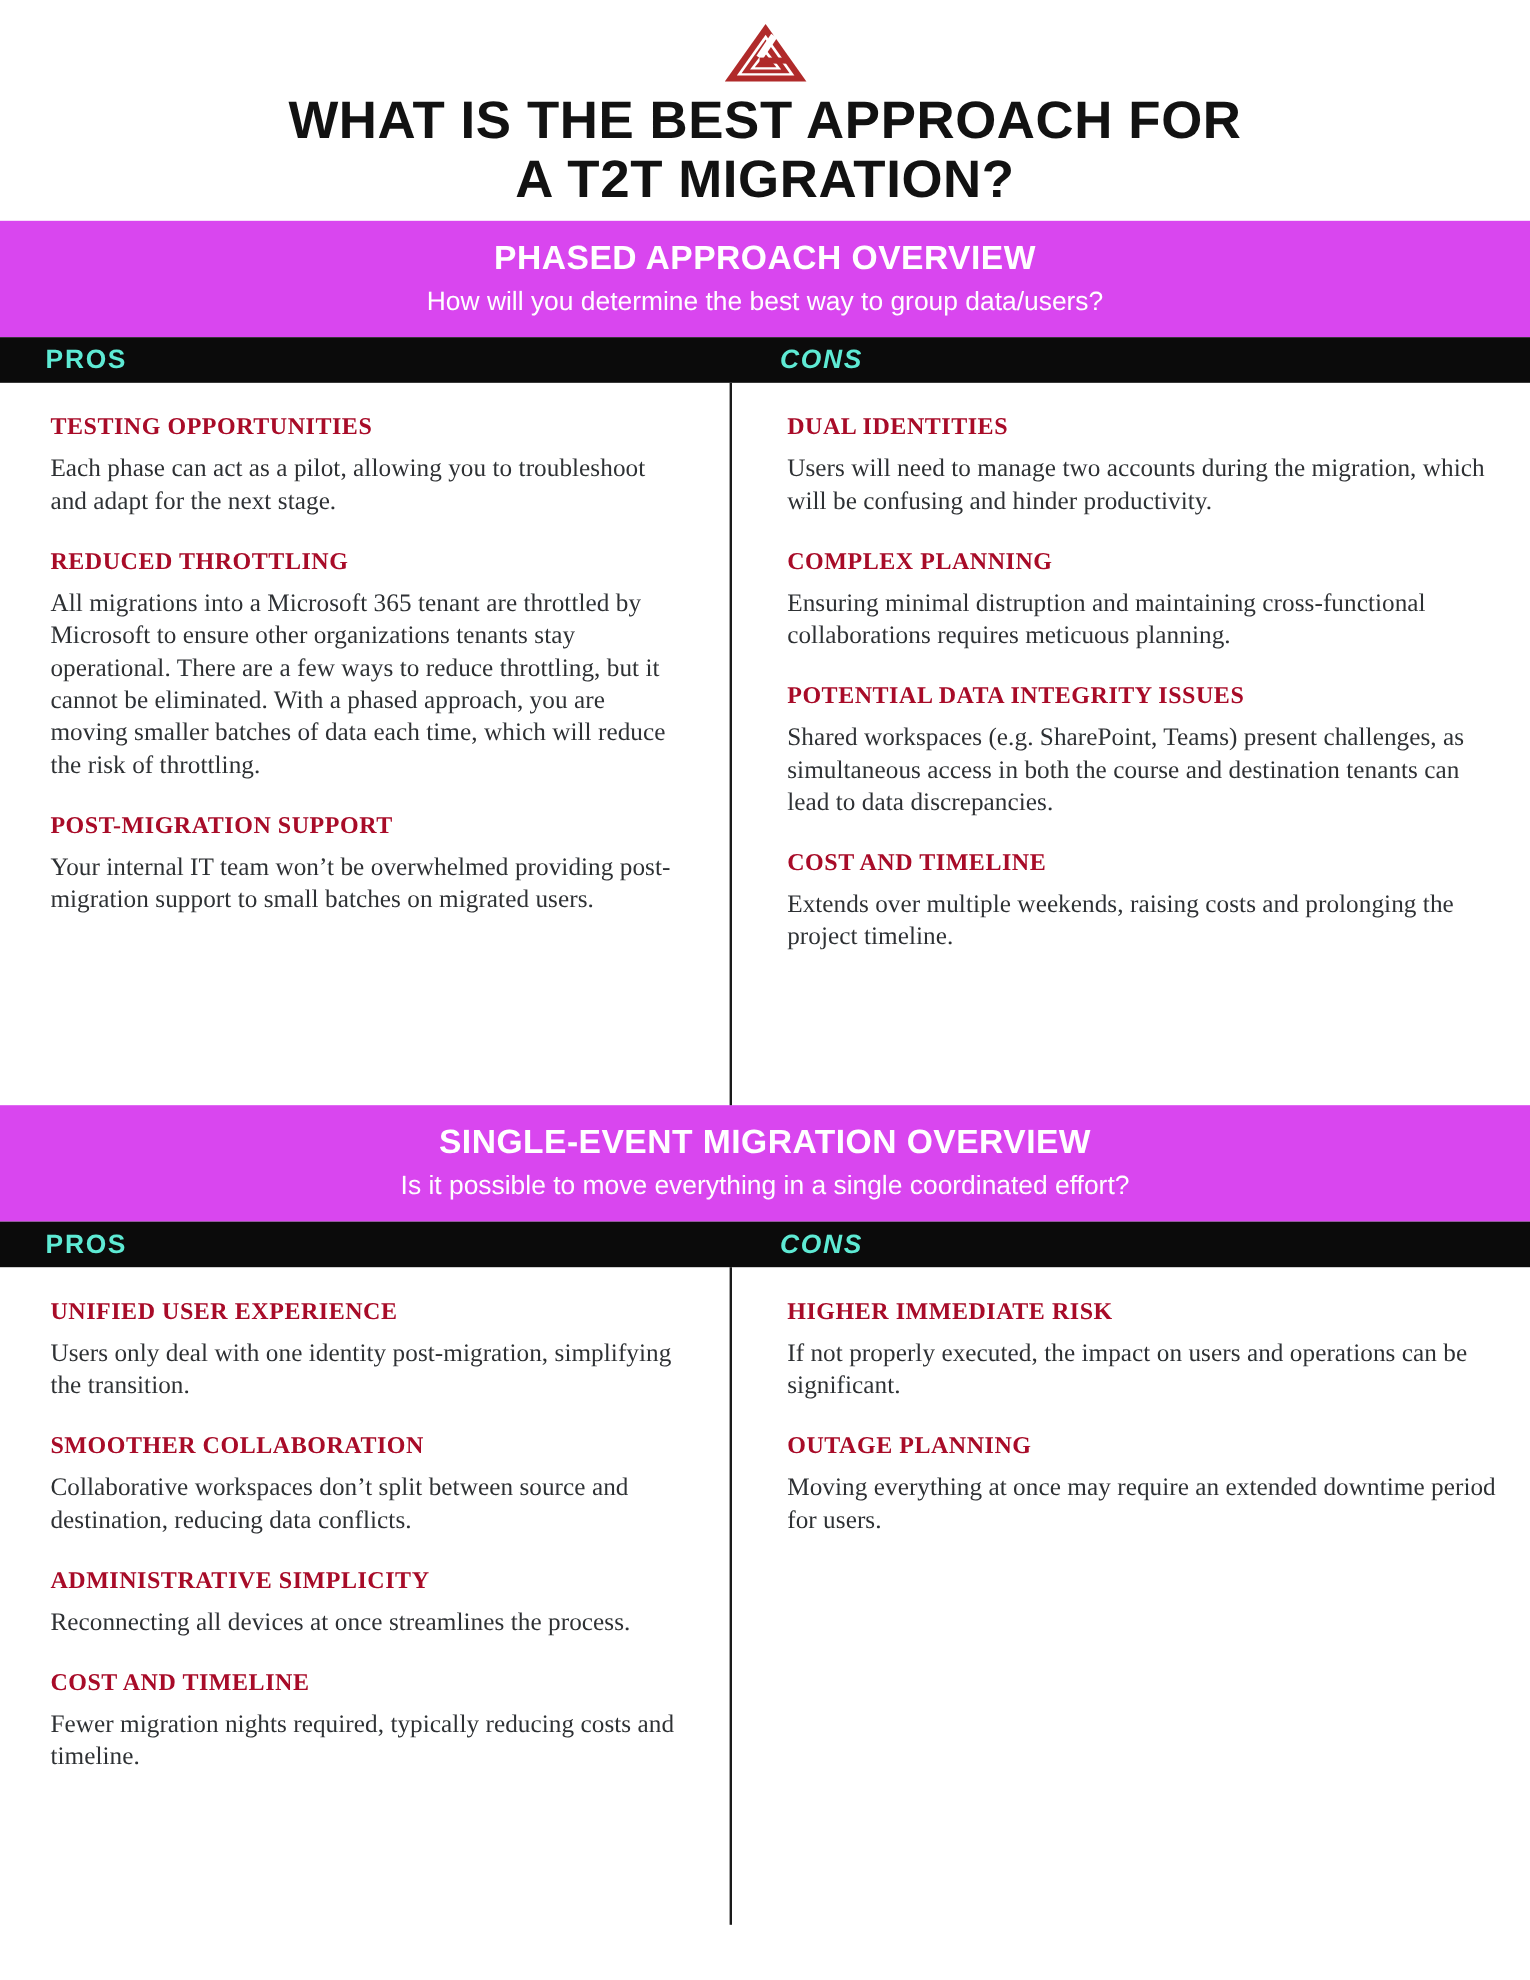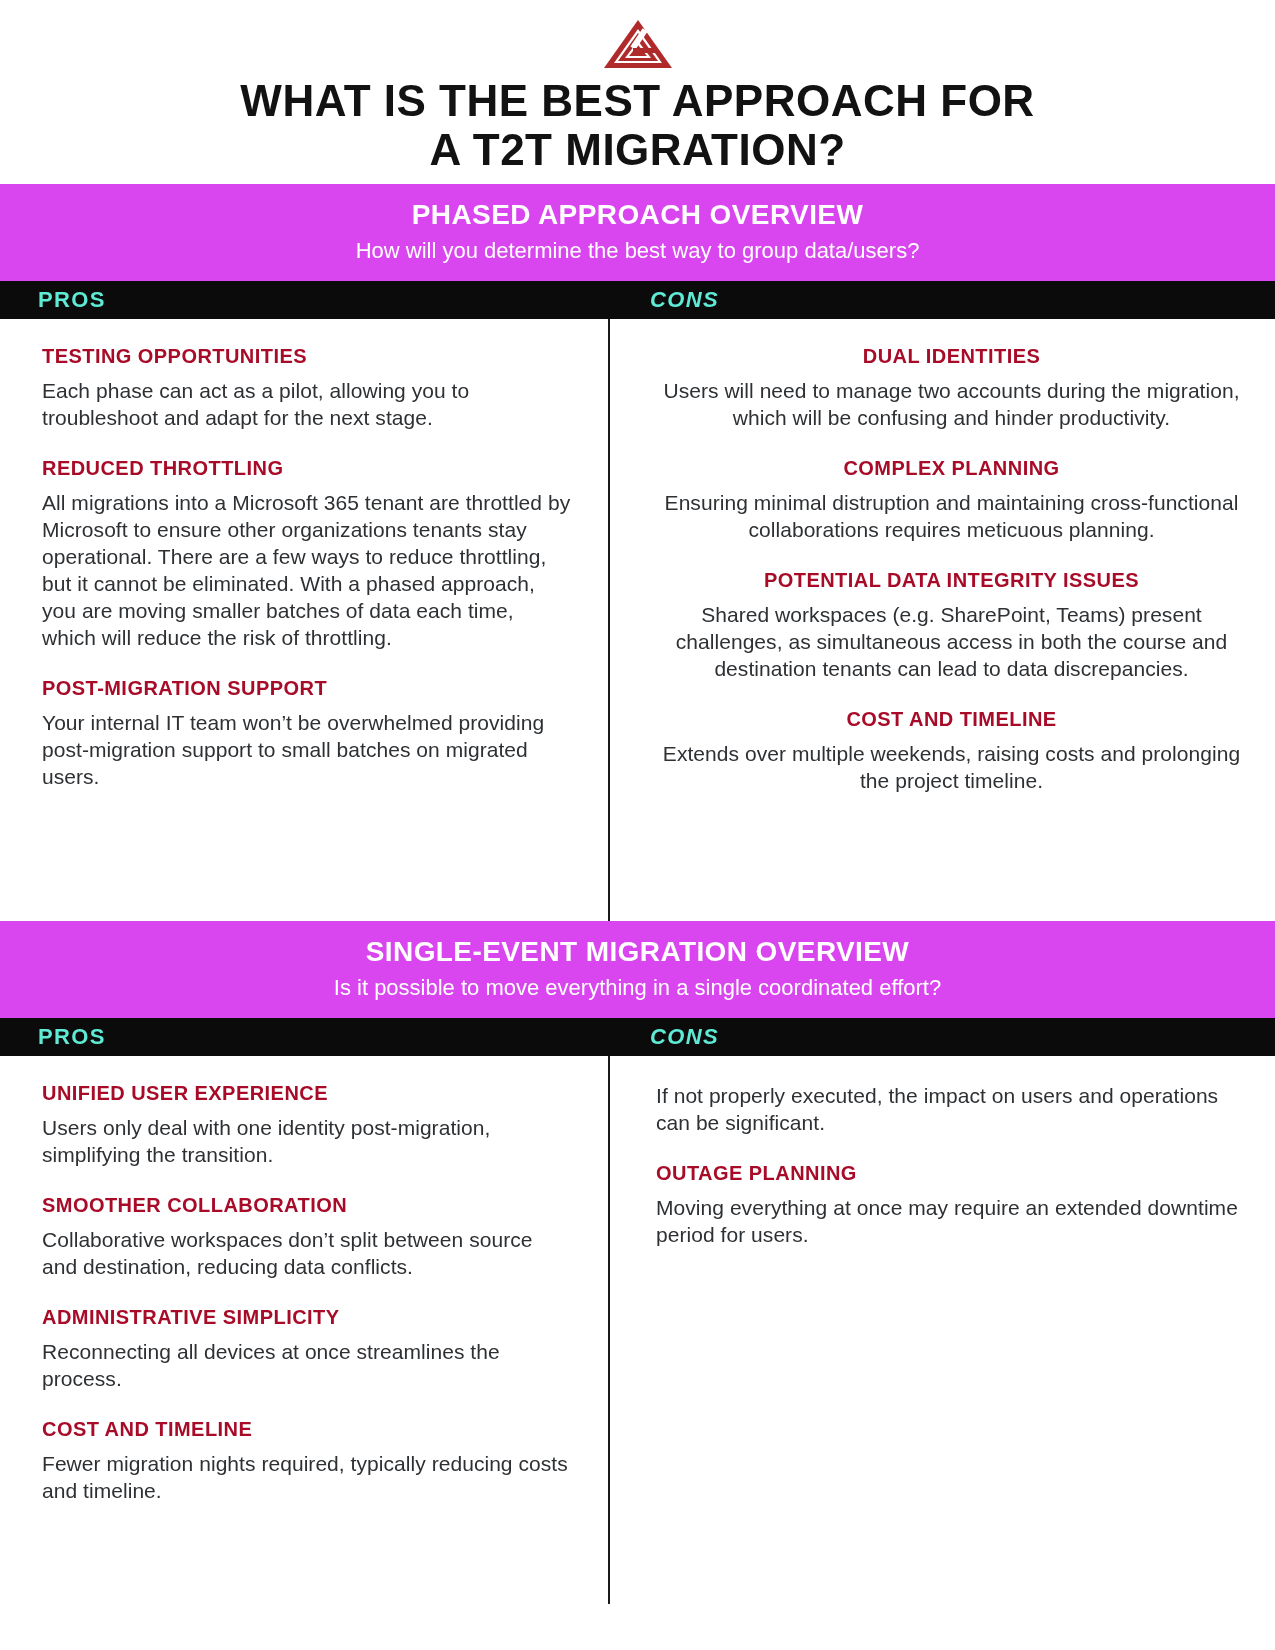--- a/index.html
+++ b/index.html
@@ -60,20 +60,21 @@
     font-weight:bold;
     letter-spacing:1.4px;
   }
   .colbar .cell.left  { width:608px; padding-left:38px; }
   .colbar .cell.right { width:667px; padding-left:42px;font-style:italic; }
 
   
   .cols { display:flex; align-items:stretch; }
   .col {
     padding:26px 36px 8px 42px;
+    font-family:Liberation Serif, serif;
   }
   .col.left  { width:608px; }
   .col.right { width:667px; border-left:2px solid #1a1a1a; padding-left:46px; padding-right:28px; }
 
   .entry { margin-bottom:26px; }
   .entry:last-child { margin-bottom:0;margin-top:24px; }
   .entry-title {
     color:#A80B28;
     font-size:20px;
     font-weight:bold;
@@ -81,21 +82,21 @@
     margin-bottom:9px;
   }
   .entry-body {
     color:#2E3134;
     font-size:21px;
     line-height:1.29;
     letter-spacing:0.05px;
   }
 
   .section-1 .col.left  { min-height:602px; }
-  .section-1 .col.right { min-height:602px;text-align:center; }
+  .section-1 .col.right { min-height:602px; }
   .section-2 .col.left  { min-height:548px; }
   .section-2 .col.right { min-height:548px; }
 
   .gap-top { height:9px; background:#fff; }
 </style>
 </head>
 <body>
 
 <div class="page">
 
@@ -193,20 +194,21 @@
           <div class="entry-body">Reconnecting all devices at once streamlines the process.</div>
         </div>
         <div class="entry">
           <div class="entry-title">COST AND TIMELINE</div>
           <div class="entry-body">Fewer migration nights required, typically reducing costs and timeline.</div>
         </div>
       </div>
 
       <div class="col right">
         <div class="entry">
+          <div class="entry-title">HIGHER IMMEDIATE RISK</div>
           <div class="entry-body">If not properly executed, the impact on users and operations can be significant.</div>
         </div>
         <div class="entry">
           <div class="entry-title">OUTAGE PLANNING</div>
           <div class="entry-body">Moving everything at once may require an extended downtime period for users.</div>
         </div>
       </div>
     </div>
   </div>
 

